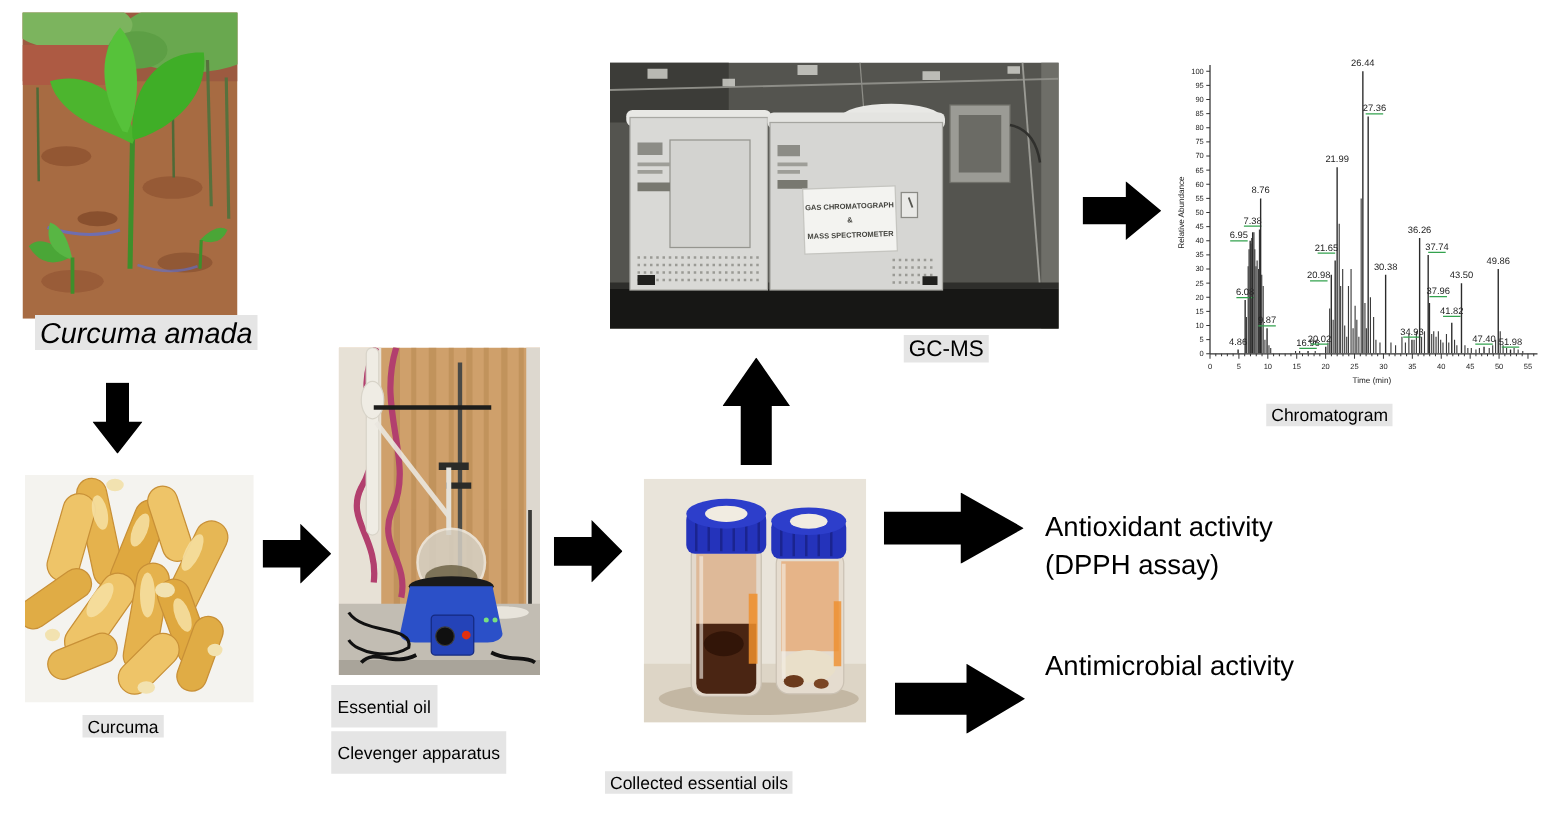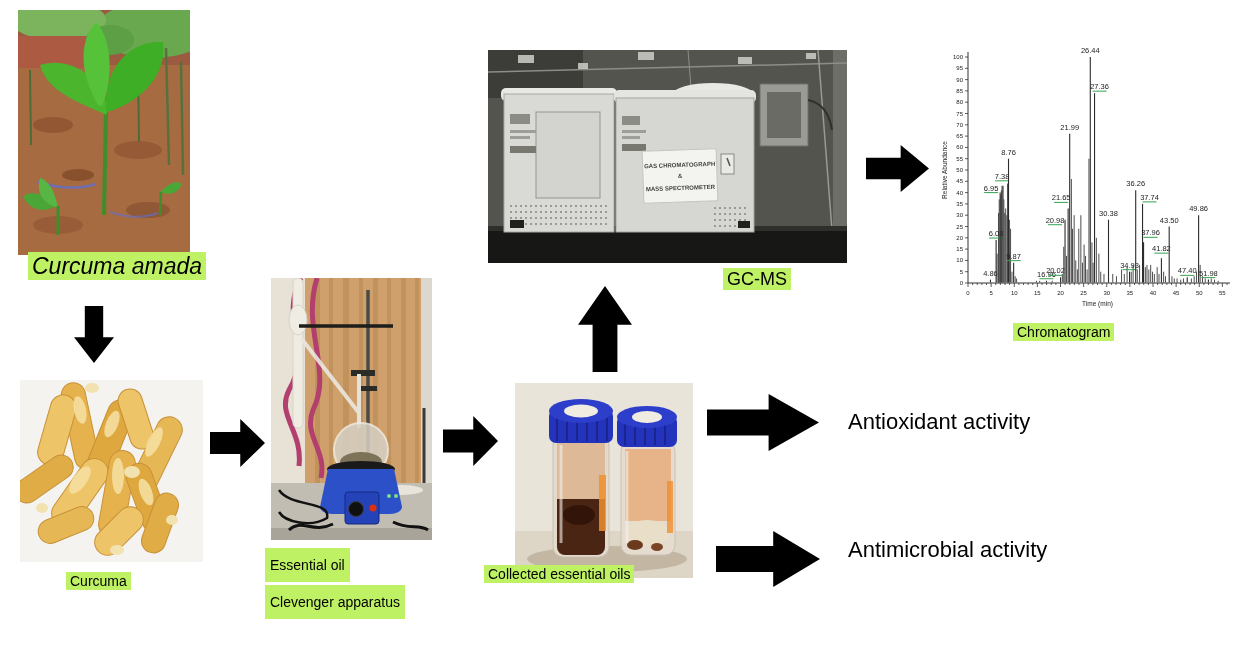--- a/index.html
+++ b/index.html
@@ -1,23 +1,23 @@
 <!DOCTYPE html>
 <html><head>
 <meta charset="utf-8">
 <style>
   html,body{margin:0;padding:0;background:#fff;}
   #canvas{position:relative;width:1241px;height:654px;background:#fff;overflow:hidden;
           font-family:"Liberation Sans",sans-serif;color:#000;}
   .cap{position:absolute;font-size:14px;line-height:28px;white-space:nowrap;}
-  .cap .hl{background:#bef264;padding:1px 4px;}
+  .cap .hl{background:#e5e5e5;padding:1px 4px;}
   .italic{font-style:italic;font-size:23px;}
   .stack .hl{display:inline-block;margin-bottom:3px;padding:2px 5px;text-align:right;}
   .stack div{line-height:30px;}
-  .outcome{position:absolute;font-size:22px;line-height:30px;white-space:nowrap;margin-left:12px;}
+  .outcome{position:absolute;font-size:22px;line-height:30px;white-space:nowrap;}
   .arrow{position:absolute;background:#000;}
   .arrow-right{clip-path:polygon(0 27%,55% 27%,55% 0,100% 50%,55% 100%,55% 73%,0 73%);}
   .arrow-down{clip-path:polygon(27% 0,73% 0,73% 55%,100% 55%,50% 100%,0 55%,27% 55%);}
   .arrow-up{clip-path:polygon(50% 0,100% 45%,73% 45%,73% 100%,27% 100%,27% 45%,0 45%);}
   svg.photo{position:absolute;display:block;}
   #chromatogram{position:absolute;left:940px;top:45px;width:295px;height:272px;}
 </style>
 </head>
 <body>
 
@@ -177,21 +177,21 @@
     <g stroke="#1a2490" stroke-width="2">
       <line x1="110" y1="36" x2="110" y2="62"></line>
         <line x1="120" y1="36" x2="120" y2="62"></line>
       <line x1="130" y1="36" x2="130" y2="62"></line>
         <line x1="140" y1="36" x2="140" y2="62"></line>
       <line x1="150" y1="36" x2="150" y2="62"></line>
     </g>
     <ellipse cx="132" cy="34" rx="30" ry="11" fill="#2d3ecb"></ellipse>
     <ellipse cx="132" cy="34" rx="15" ry="6" fill="#f1ece1"></ellipse>
   </svg>
-  <div class="cap" style="left:484px;top:560px">
+  <div class="cap" style="left:484px;top:612px">
     <span class="hl">Collected essential oils</span>
   </div>
 
   <div class="arrow arrow-up" style="left:578px;top:286px;width:54px;height:86px"></div>
 
   <svg class="photo" style="left:488px;top:50px;width:359px;height:213px" viewBox="0 0 359 213" preserveAspectRatio="none">
     <rect width="359" height="213" fill="#54544f"></rect>
     <rect width="95" height="48" fill="#3c3c38"></rect>
     <rect x="345" width="14" height="213" fill="#6e6e68"></rect>
     <line x1="0" y1="22" x2="359" y2="13" stroke="#8d8d87" stroke-width="1.5"></line>
@@ -506,20 +506,21 @@
         <text x="268.4075" y="230.61" font-size="7.5" text-anchor="middle" fill="#222">51.98</text>
         <line x1="261.4075" y1="232.61" x2="275.4075" y2="232.61" stroke="#33a24e" stroke-width="1"></line>
       </svg></div>
   <div class="cap" style="left:1013px;top:318px">
     <span class="hl">Chromatogram</span>
   </div>
 
   <div class="arrow arrow-right" style="left:707px;top:394px;width:112px;height:57px"></div>
   <div class="outcome" style="left:836px;top:407px">
     <div>Antioxidant activity</div>
+    <div>(DPPH assay)</div>
   </div>
 
   <div class="arrow arrow-right" style="left:716px;top:531px;width:104px;height:56px"></div>
-  <div class="outcome" style="left:836px;top:535px">
+  <div class="outcome" style="left:836px;top:518px">
     <div>Antimicrobial activity</div>
   </div>
 
 </div>
 
 </body></html>

